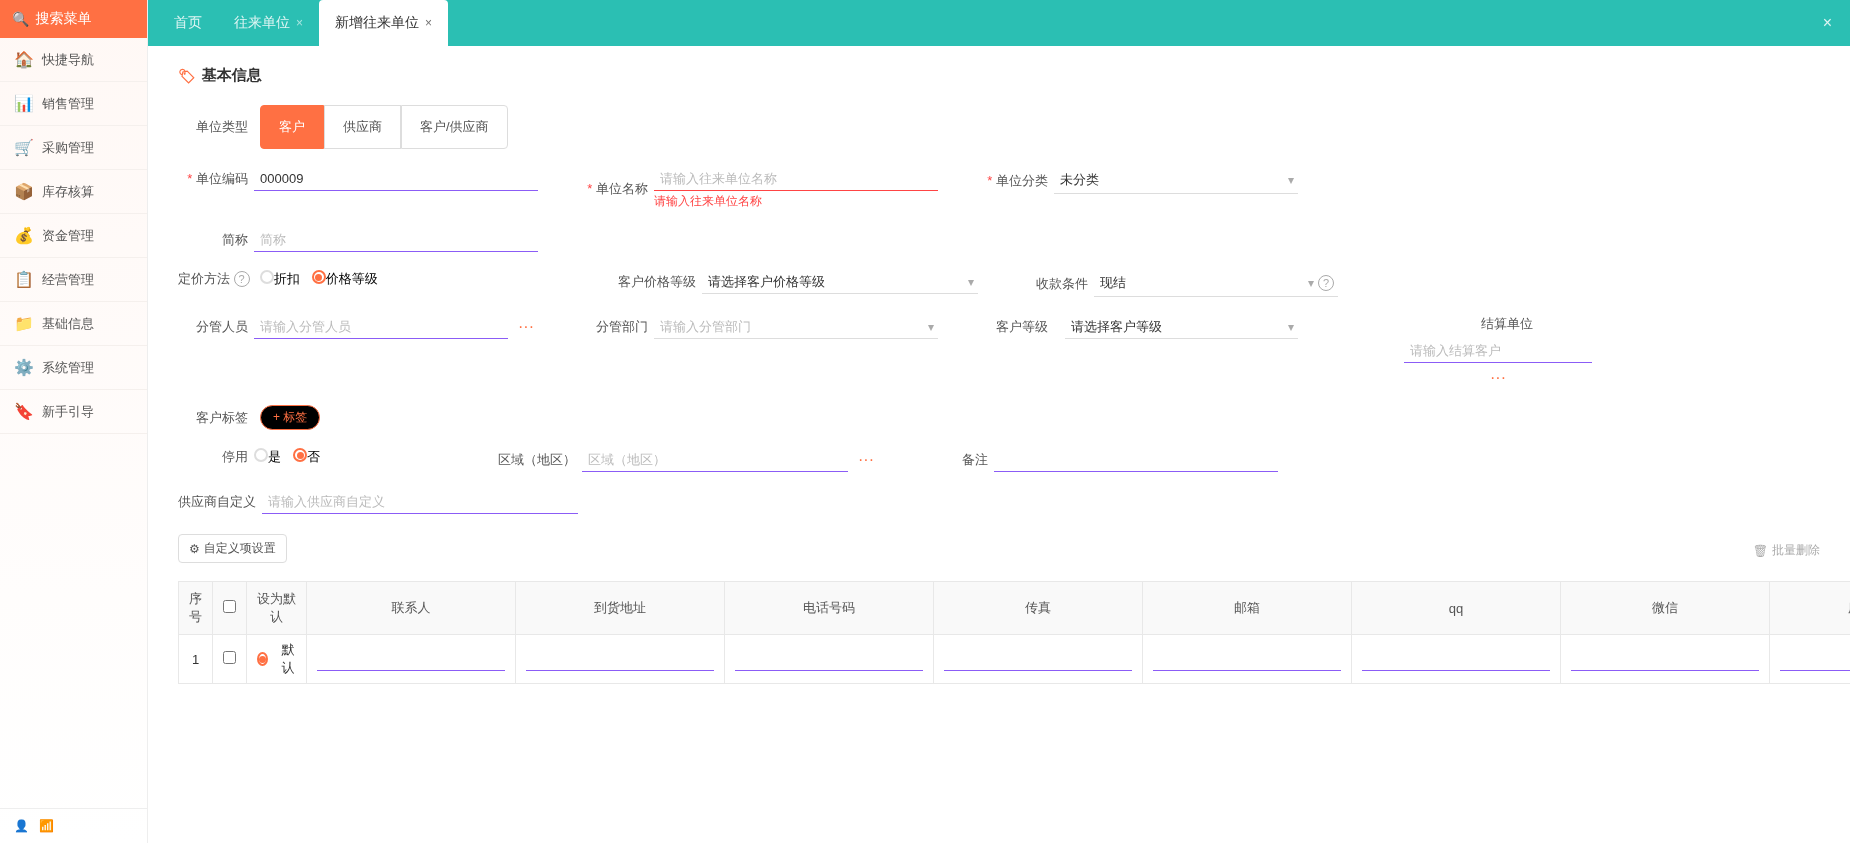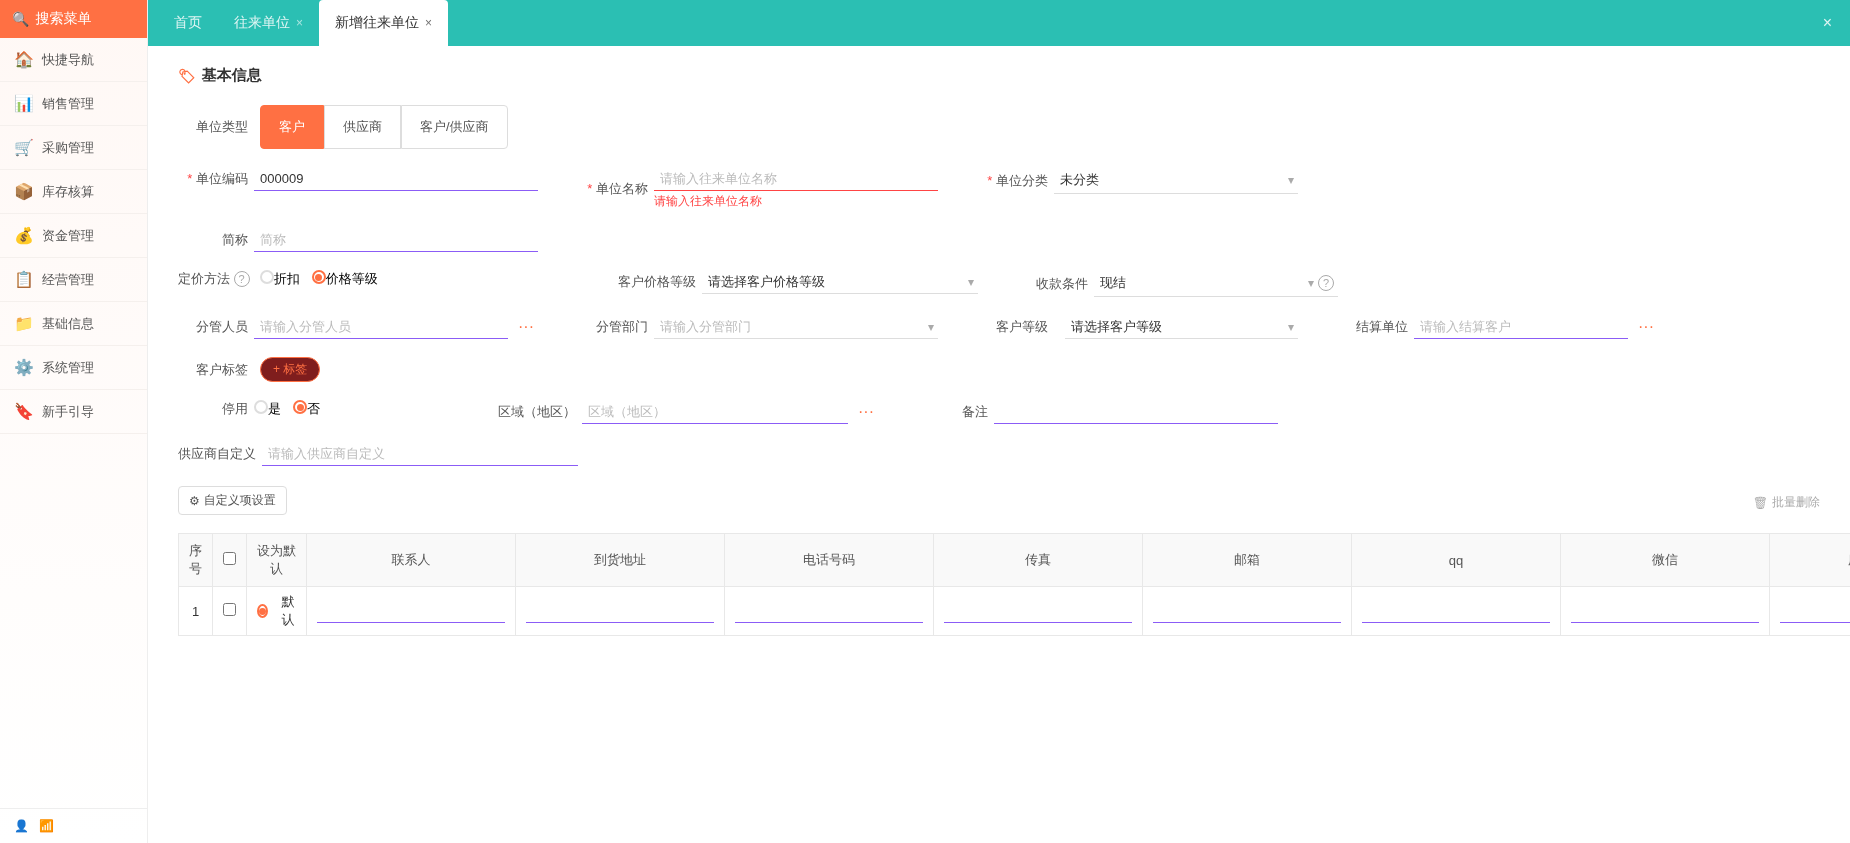--- a/index.html
+++ b/index.html
@@ -225,21 +225,21 @@
       cursor: pointer;
     }
 
     .tag-add-btn {
       border: 1px solid #ff7043;
       color: #ff7043;
       border-radius: 14px;
       padding: 3px 12px;
       font-size: 12px;
       cursor: pointer;
-      background: #7f1d1d;
+      background: #000000;
     }
 
     
     .table-section { margin-top: 20px; }
     .custom-settings-btn {
       display: inline-flex; align-items: center; gap: 4px;
       border: 1px solid #ddd;
       padding: 5px 10px;
       border-radius: 4px;
       cursor: pointer;
@@ -485,21 +485,21 @@
       </div>
       <div class="form-field" style="max-width:320px; margin-left:40px;gap:17px;">
         <span class="form-label">客户等级</span>
         <div class="form-select-wrapper">
           <select class="form-select">
             <option value="">请选择客户等级</option>
           </select>
           <span class="arrow">▾</span>
         </div>
       </div>
-      <div class="form-field" style="max-width:320px; margin-left:40px;">
+      <div class="form-field" style="max-width:320px; margin-left:40px;flex-direction:column;">
         <span class="form-label">结算单位</span>
         <input class="form-input" type="text" placeholder="请输入结算客户" style="">
         <span class="more-btn">···</span>
       </div>
     </div>
 
     <div class="form-row">
       <div class="form-field" style="gap:12px;">
         <span class="form-label">客户标签</span>
         <button class="tag-add-btn">+ 标签</button>

